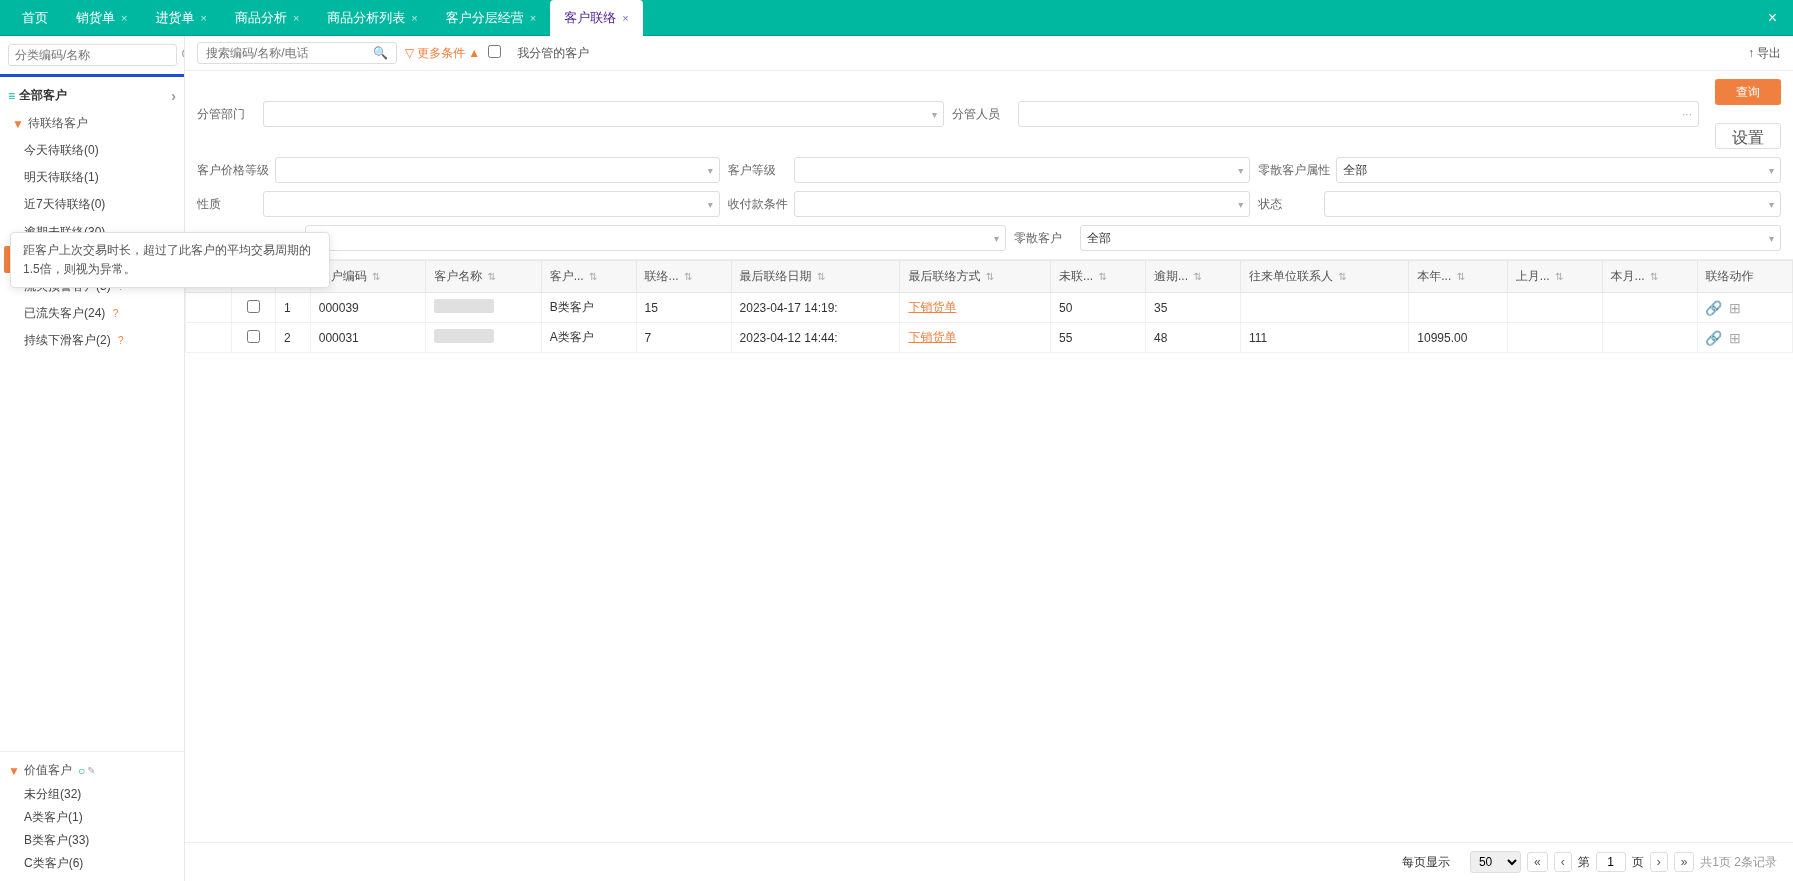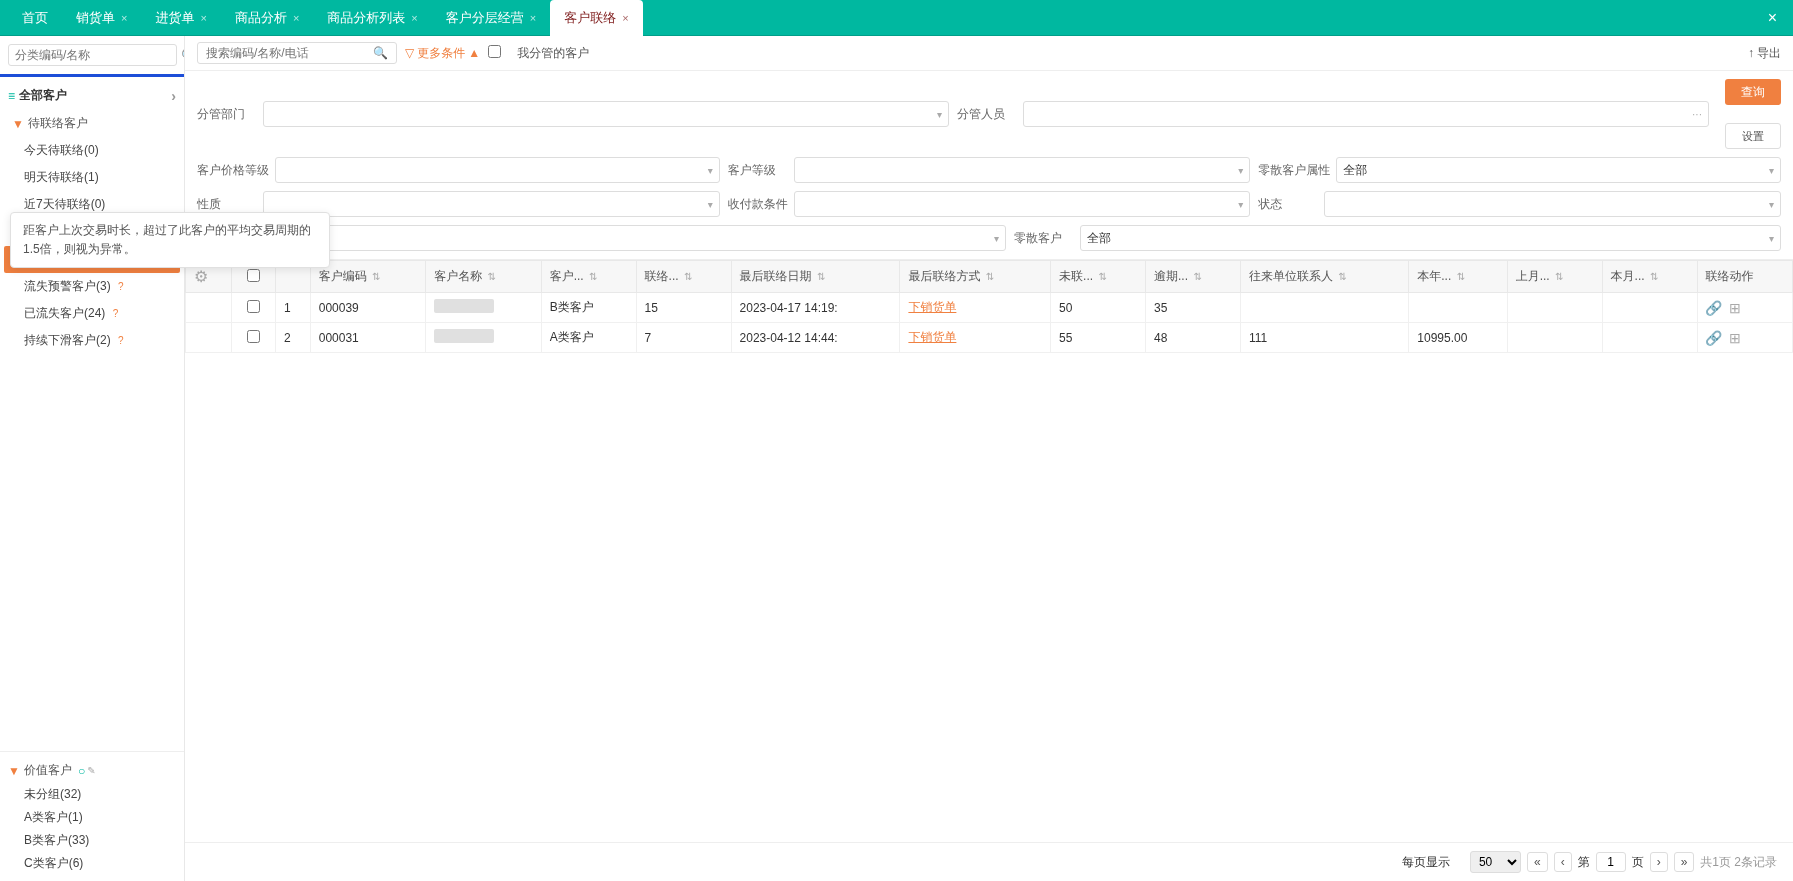--- a/index.html
+++ b/index.html
@@ -7,21 +7,21 @@
 
     
     .top-nav {
       display: flex; align-items: center; background: #00b8a0; height: 36px; padding: 0 8px;
       border-bottom: 1px solid #009e89;
     }
     .top-nav .nav-item {
       color: #fff; padding: 0 14px; height: 36px; display: flex; align-items: center;
       cursor: pointer; font-size: 13px; white-space: nowrap; position: relative;
     }
-    .top-nav .nav-item.active { background: #fff; color: #7f1d1d; border-radius: 4px 4px 0 0; }
+    .top-nav .nav-item.active { background: #fff; color: #4c1d95; border-radius: 4px 4px 0 0; }
     .top-nav .nav-item .close-x { margin-left: 6px; font-size: 11px; opacity: 0.7; }
     .top-nav .close-window { margin-left: auto; color: #fff; cursor: pointer; font-size: 16px; padding: 0 8px; }
 
     
     .main-layout { display: flex; height: calc(100vh - 36px); }
 
     
     .sidebar {
       width: 185px; min-width: 185px; background: #fff; border-right: 1px solid #e8e8e8;
       display: flex; flex-direction: column; overflow: hidden;
@@ -100,21 +100,21 @@
       cursor: pointer; background: #fff;
     }
     .filter-cell .filter-select .chevron { color: #aaa; font-size: 10px; }
     .filter-actions { display: flex; flex-direction: column; gap: 18px; margin-left: 8px; }
     .btn-query {
       background: #f08040; color: #fff; border: none; border-radius: 3px;
       padding: 4px 16px; cursor: pointer; font-size: 12px; height: 26px;
     }
     .btn-settings {
       background: #fff; color: #555; border: 1px solid #ddd; border-radius: 3px;
-      padding: 4px 16px; cursor: pointer; font-size: 11px; height: 26px;
+      padding: 4px 16px; cursor: pointer; font-size: 16px; height: 26px;
     }
     .filter-more-cell {
       display: flex; align-items: center; color: #aaa; font-size: 18px; cursor: pointer;
       padding: 0 8px;
     }
 
     
     .table-area { flex: 1; overflow: auto; background: #fff; }
     table { width: 100%; border-collapse: collapse; font-size: 12px; }
     thead tr { background: #f7f7f7; }
@@ -148,21 +148,21 @@
       border: 1px solid #ddd; border-radius: 3px; width: 30px; text-align: center;
       padding: 2px 4px; font-size: 12px; outline: none;
     }
     .pagination .total { color: #999; }
 
     
     .tooltip-box {
       position: absolute; background: #fff; border: 1px solid #e0e0e0; border-radius: 4px;
       padding: 8px 12px; font-size: 12px; color: #555; max-width: 320px; z-index: 100;
       box-shadow: 0 2px 8px rgba(0,0,0,0.1); line-height: 1.6;
-      left: 10px; top: 212px;
+      left: 10px; top: 232px;
     }
   </style>
 </head>
 <body>
 
 <div class="top-nav">
   <div class="nav-item">
     <span>首页</span>
   </div>
   <div class="nav-item">

